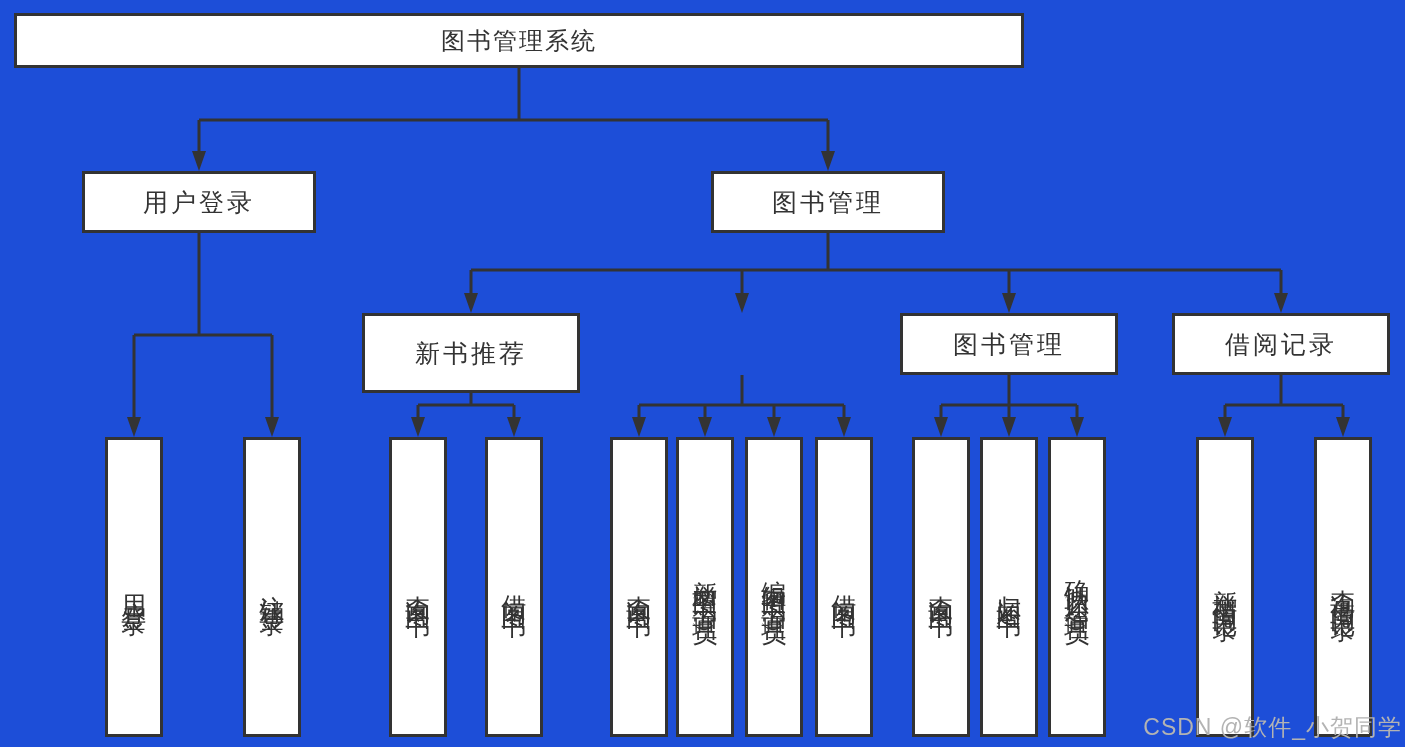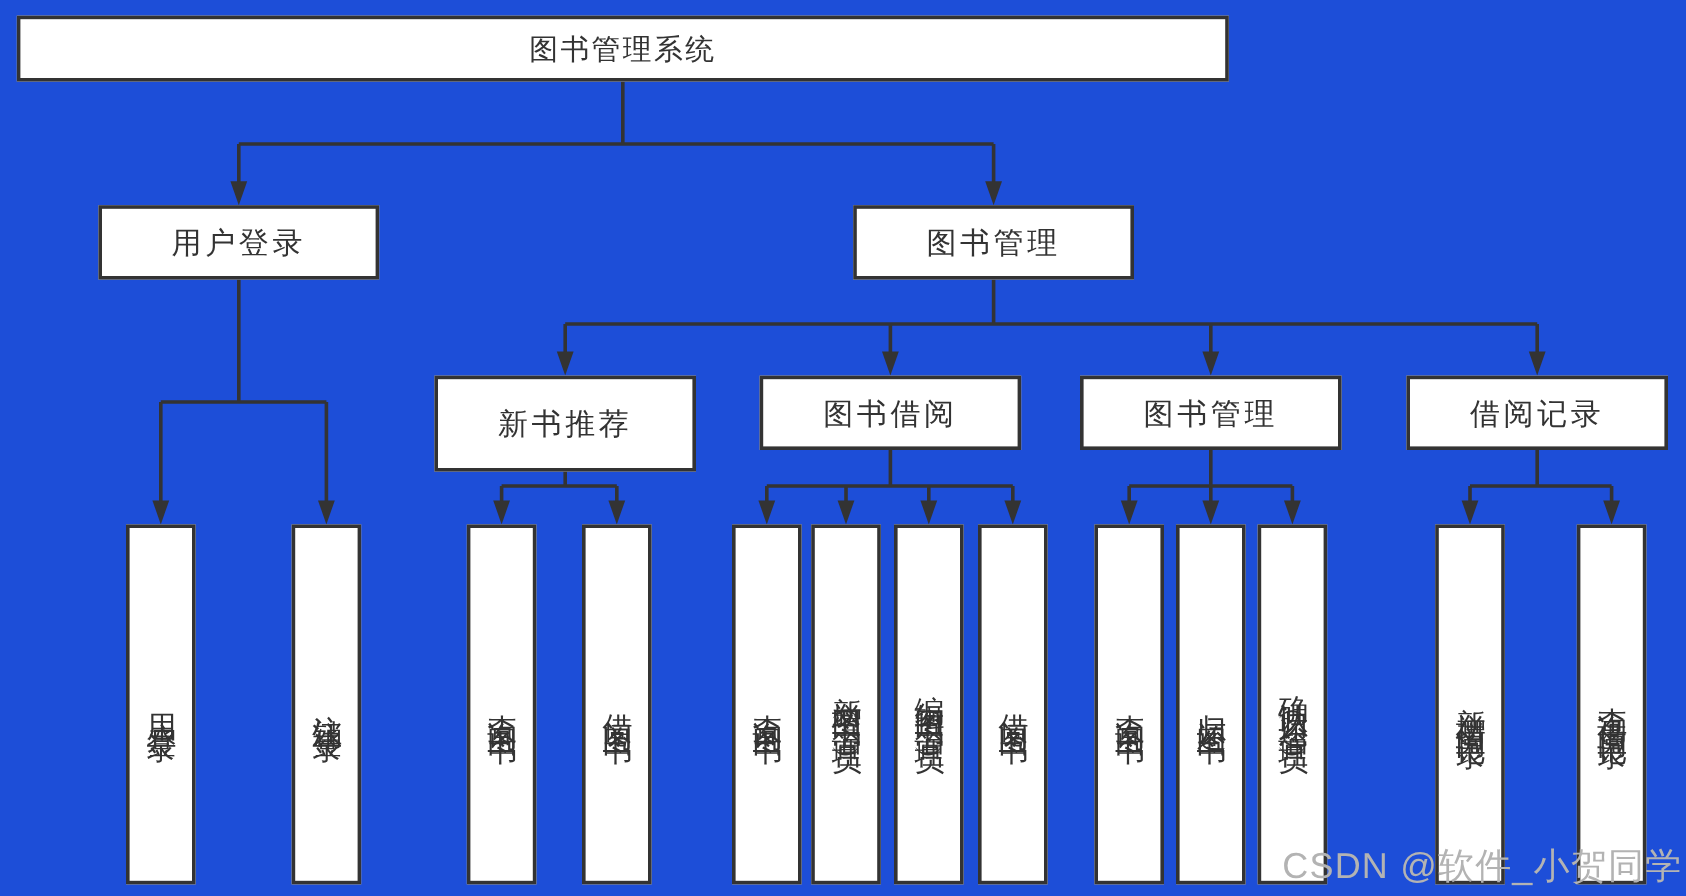--- a/index.html
+++ b/index.html
@@ -48,21 +48,21 @@
     font-size: 25px;
     letter-spacing: 6px;
     line-height: 1.05;
     color: #333333;
     white-space: nowrap;
   }
   .watermark {
     position: absolute;
     right: 3px;
     bottom: 4px;
-    font-size: 30px;
+    font-size: 23px;
     letter-spacing: 1px;
     color: #b3b3b3;
     z-index: 2;
     white-space: nowrap;
   }
 </style>
 </head>
 <body>
 
 <div id="canvas">
@@ -114,23 +114,20 @@
   <div class="box" style="left:82px; top:171px; width:234px; height:62px;">
     <span class="hlabel">用户登录</span>
   </div>
   <div class="box" style="left:711px; top:171px; width:234px; height:62px;">
     <span class="hlabel">图书管理</span>
   </div>
 
   <div class="box" style="left:362px; top:313px; width:218px; height:80px;">
     <span class="hlabel">新书推荐</span>
   </div>
-  <div class="box" style="left:633px; top:313px; width:218px; height:62px;">
-    <span class="hlabel">图书借阅</span>
-  </div>
   <div class="box" style="left:900px; top:313px; width:218px; height:62px;">
     <span class="hlabel">图书管理</span>
   </div>
   <div class="box" style="left:1172px; top:313px; width:218px; height:62px;">
     <span class="hlabel">借阅记录</span>
   </div>
 
   <div class="box" style="left:105px; top:437px; width:58px; height:300px;">
     <span class="vtext">用户登录</span>
   </div>

